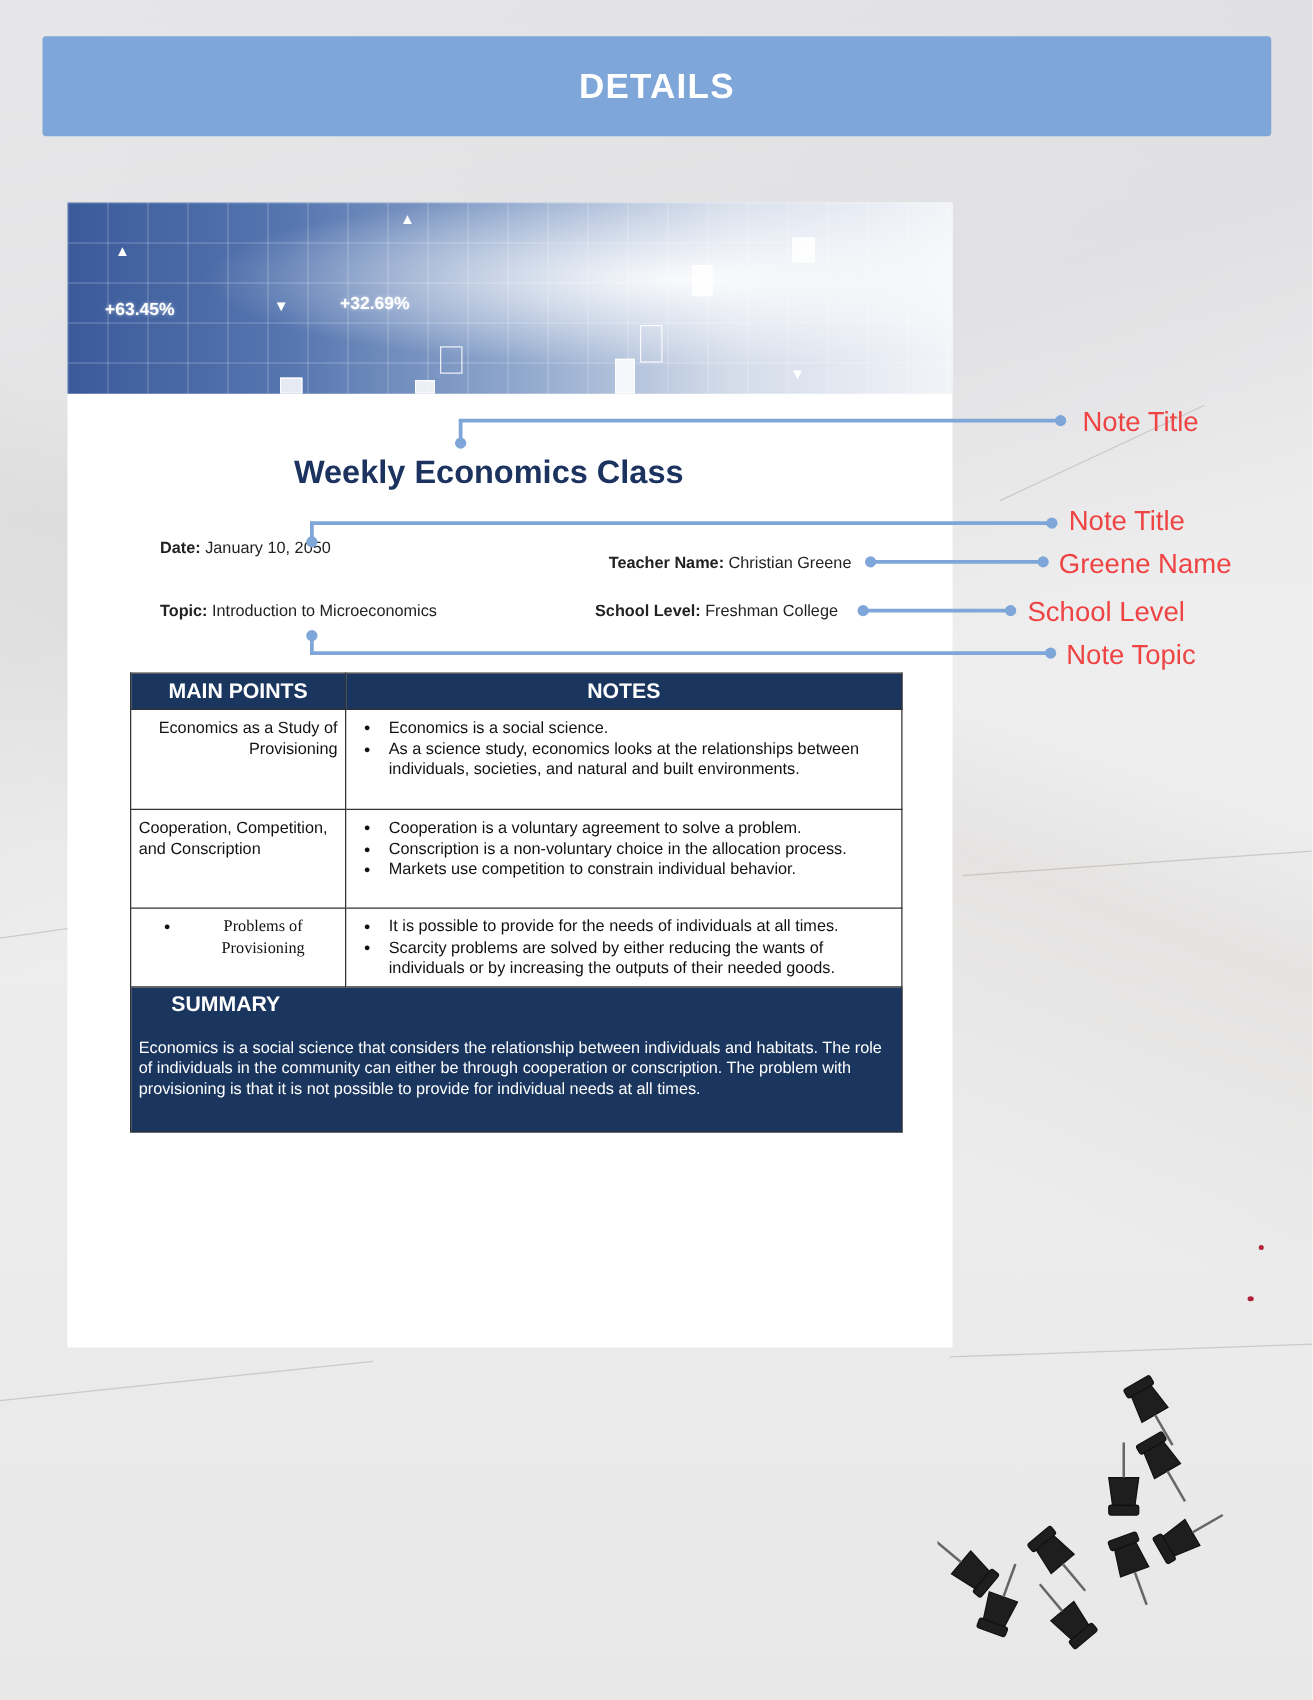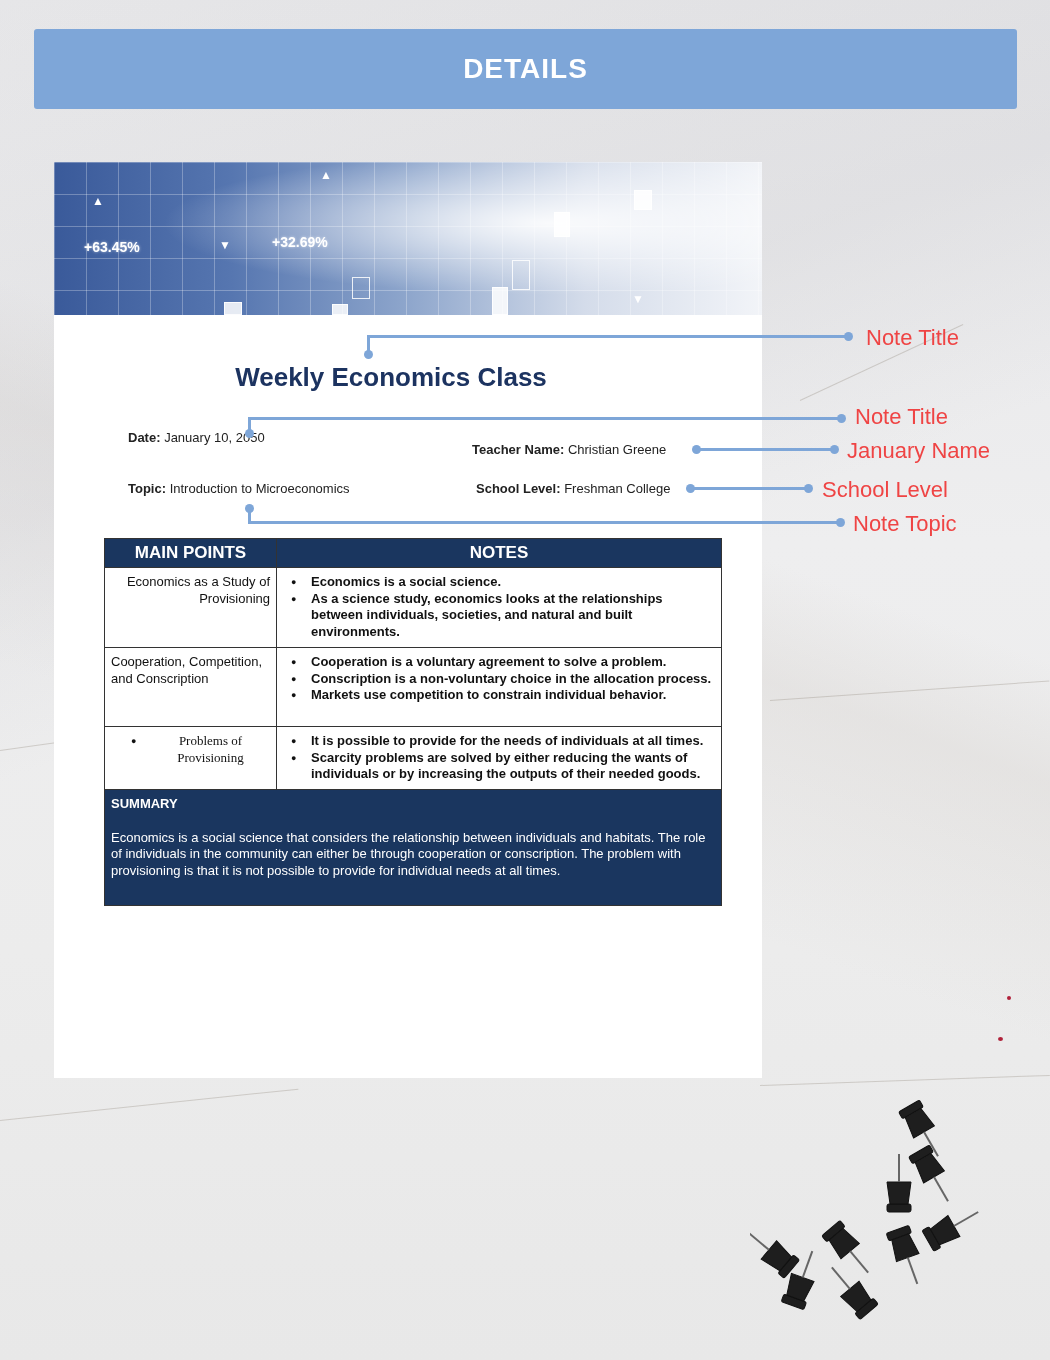--- a/index.html
+++ b/index.html
@@ -55,26 +55,26 @@
     border-collapse: collapse; font-size: 13px; color: #111;
   }
   .notes-table th {
     background: #1a365f; color: #ffffff; font-size: 17px; font-weight: bold;
     height: 29px; border: 1.5px solid #333; text-align: center;
   }
   .notes-table td { border: 1.5px solid #333; vertical-align: top; padding: 6px 6px; line-height: 16.5px; }
   .notes-table td.mp { width: 172px; }
   .notes-table td.mp.center { text-align: right; }
   .notes-table ul { list-style: none; padding-left: 28px; }
-  .notes-table li { position: relative; font-weight: bold; }
+  .notes-table li { position: relative; }
   .notes-table li::before { content: "●"; position: absolute; left: -20px; font-size: 9px; top: 0; }
   .mp-bullet { padding-left: 40px; position: relative; text-align: center; font-family: Liberation Serif, serif; }
   .mp-bullet::before { content: "●"; position: absolute; left: 20px; font-size: 9px; }
   .summary-cell { background: #1a365f; color: #ffffff; height: 116px; padding: 6px 6px !important; }
-  .summary-label { font-weight: bold; font-size: 13px; margin-bottom: 17px; }
+  .summary-label { font-weight: bold; font-size: 17px; margin-bottom: 17px; margin-left: 26px; }
   .summary-text { font-size: 13px; line-height: 16.5px; }
 
   .callout-line { position: absolute; background: #7ea6d8; }
   .dot { position: absolute; width: 9px; height: 9px; border-radius: 50%; background: #7ea6d8; }
   .callout-label { position: absolute; font-size: 22px; color: #ef4444; }
 
   .pin { position: absolute; }
 </style>
 </head>
 <body>
@@ -106,21 +106,21 @@
     <div class="candle filled" style="left:580px;top:28px;width:18px;height:20px;"></div>
     <div class="candle filled" style="left:278px;top:142px;width:16px;height:11px;"></div>
   </div>
 
   <div class="doc-title">Weekly Economics Class</div>
 
   <div class="meta" style="left:74px;top:268px;">
     <b>Date:</b>
     <span>January 10, 2050</span>
   </div>
-  <div class="meta" style="left:418px;top:280px;">
+  <div class="meta" style="left:433px;top:280px;">
     <b>Teacher Name:</b>
     <span>Christian Greene</span>
   </div>
   <div class="meta" style="left:74px;top:319px;">
     <b>Topic:</b>
     <span>Introduction to Microeconomics</span>
   </div>
   <div class="meta" style="left:422px;top:319px;">
     <b>School Level:</b>
     <span>Freshman College</span>
@@ -182,21 +182,21 @@
 
 <div class="dot" style="left:245px;top:429px;"></div>
 <div class="callout-line" style="left:248px;top:418px;width:3px;height:14px;"></div>
 <div class="callout-line" style="left:248px;top:417px;width:590px;height:3px;"></div>
 <div class="dot" style="left:837px;top:414px;"></div>
 <span class="callout-label" style="left:855px;top:404px;">Note Title</span>
 
 <div class="dot" style="left:692px;top:445px;"></div>
 <div class="callout-line" style="left:697px;top:448px;width:136px;height:3px;"></div>
 <div class="dot" style="left:830px;top:445px;"></div>
-<span class="callout-label" style="left:847px;top:438px;">January Name</span>
+<span class="callout-label" style="left:847px;top:438px;">Greene Name</span>
 
 <div class="dot" style="left:686px;top:484px;"></div>
 <div class="callout-line" style="left:691px;top:487px;width:116px;height:3px;"></div>
 <div class="dot" style="left:804px;top:484px;"></div>
 <span class="callout-label" style="left:822px;top:477px;">School Level</span>
 
 <div class="dot" style="left:245px;top:504px;"></div>
 <div class="callout-line" style="left:248px;top:507px;width:3px;height:16px;"></div>
 <div class="callout-line" style="left:248px;top:521px;width:592px;height:3px;"></div>
 <div class="dot" style="left:836px;top:518px;"></div>

